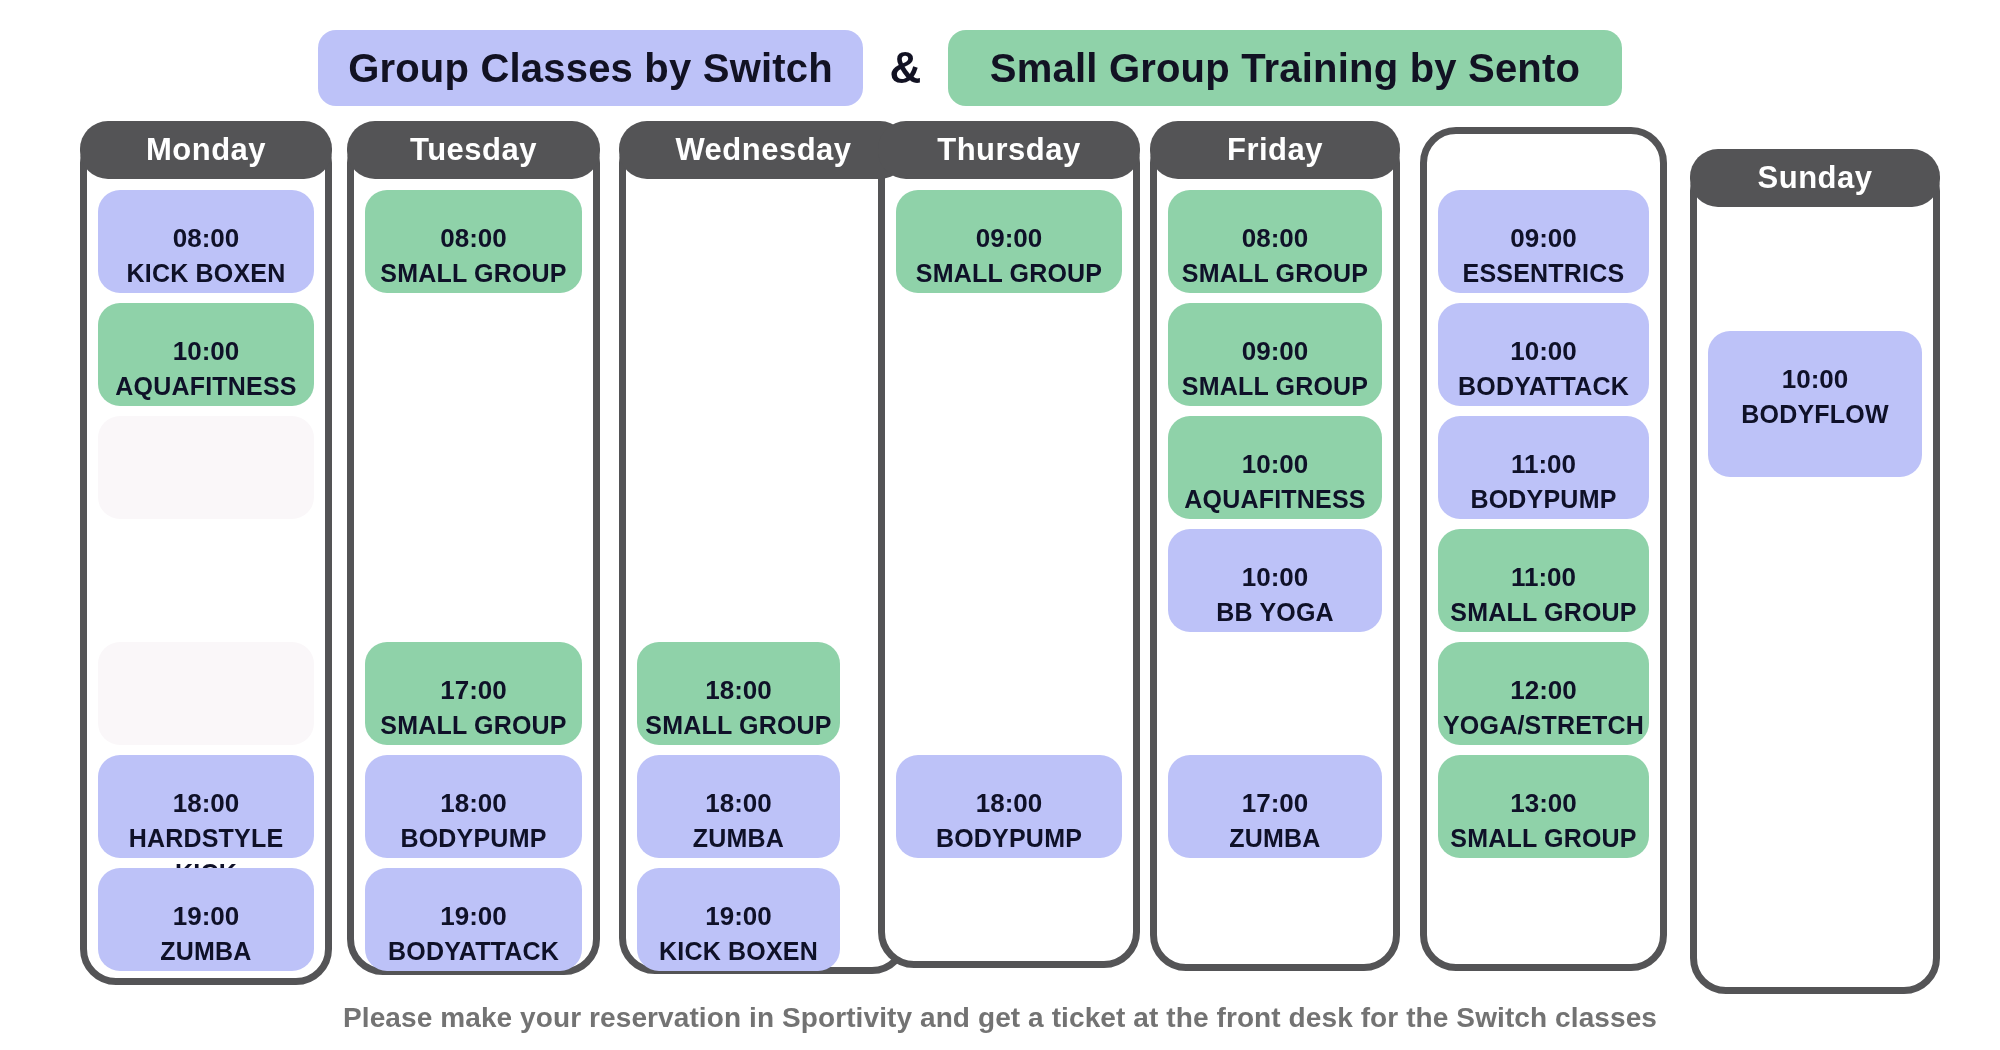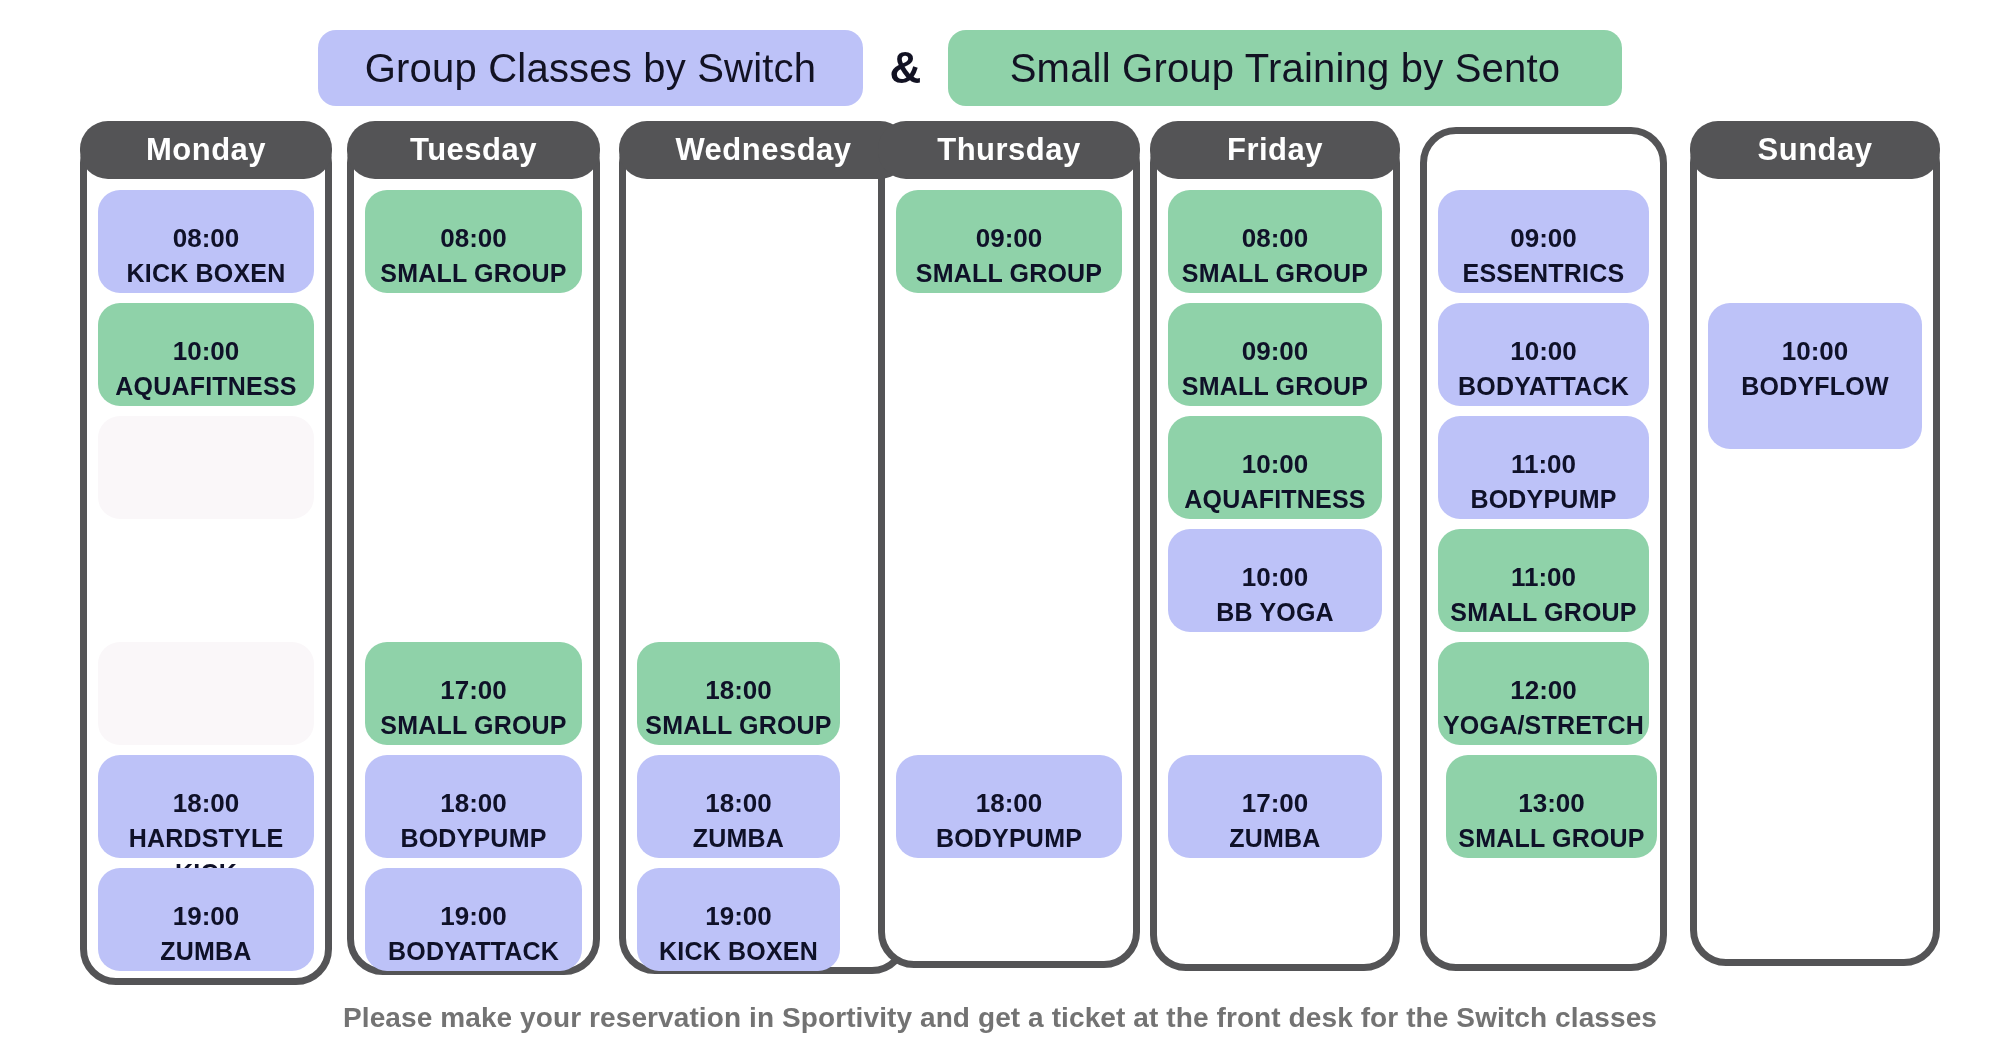--- a/index.html
+++ b/index.html
@@ -6,21 +6,21 @@
   body{
     width:2000px;height:1050px;position:relative;background:#ffffff;
     font-family:"Liberation Sans", sans-serif;overflow:hidden;
   }
   .canvas{position:absolute;inset:0;}
 
   
   .title-pill{
     position:absolute;top:30px;height:76px;border-radius:18px;
     display:flex;align-items:center;justify-content:center;
-    font-weight:normal;font-size:40px;color:#121223;letter-spacing:.2px;
+    font-weight:bold;font-size:40px;color:#121223;letter-spacing:.2px;
   }
   .title-pill.left{left:318px;width:545px;background:var(--lavender);}
   .title-pill.right{left:948px;width:674px;background:var(--green);}
   .amp{
     position:absolute;left:863px;top:30px;width:85px;height:76px;
     display:flex;align-items:center;justify-content:center;
     font-weight:bold;font-size:44px;color:#121223;
   }
 
   
@@ -177,26 +177,26 @@
           <div class="n">BODYPUMP</div>
         </div>
         <div class="class-block green" style="top: 408px; left: 18px; width: 211px; height: 103px;">
           <div class="t">11:00</div>
           <div class="n">SMALL GROUP</div>
         </div>
         <div class="class-block green" style="top: 521px; left: 18px; width: 211px; height: 103px;">
           <div class="t">12:00</div>
           <div class="n">YOGA/STRETCH</div>
         </div>
-        <div class="class-block green" style="top: 634px; left: 26px; width: 211px; height: 103px;">
+        <div class="class-block green" style="top: 634px; left: 18px; width: 211px; height: 103px;">
           <div class="t">13:00</div>
           <div class="n">SMALL GROUP</div>
         </div>
       </div>
-      <div class="column" style="left: 1690px; width: 250px; height: 845px;">
+      <div class="column" style="left: 1690px; width: 250px; height: 845px; margin-top: 28px;">
         <div class="col-frame"></div>
         <div class="col-header">Sunday</div>
         <div class="class-block lavender" style="top: 182px; left: 18px; width: 214px; height: 146px;">
           <div class="t">10:00</div>
           <div class="n">BODYFLOW</div>
         </div>
       </div>
     </div>
 
   <div class="footer-note">Please make your reservation in Sportivity and get a ticket at the front desk for the Switch classes</div>

